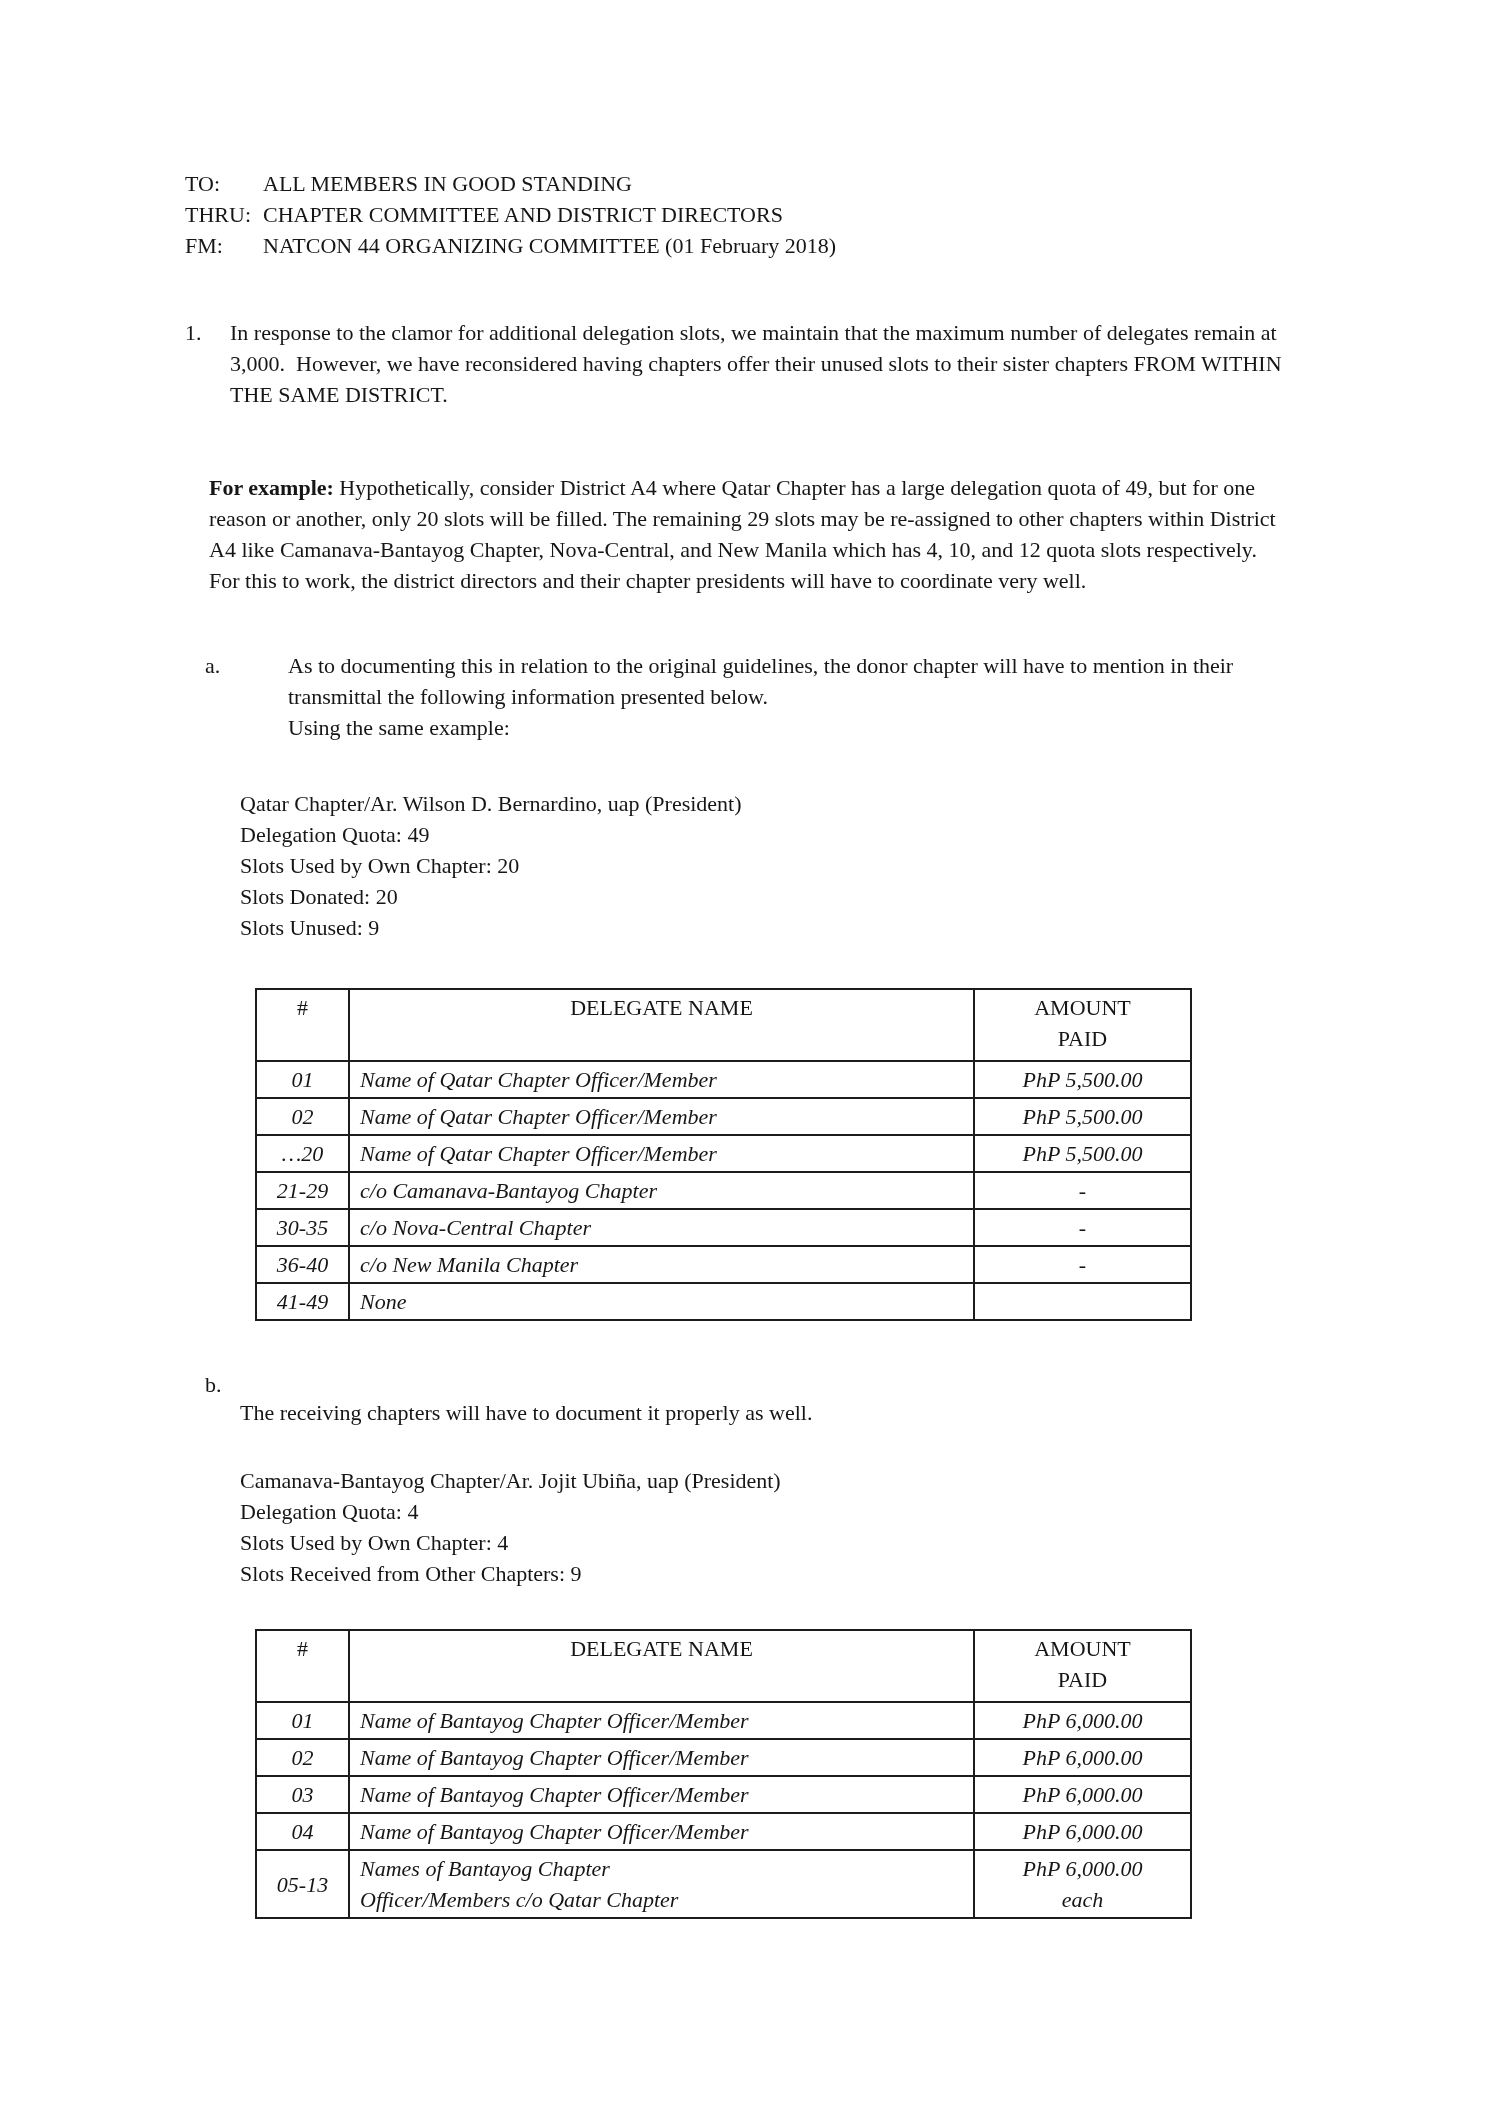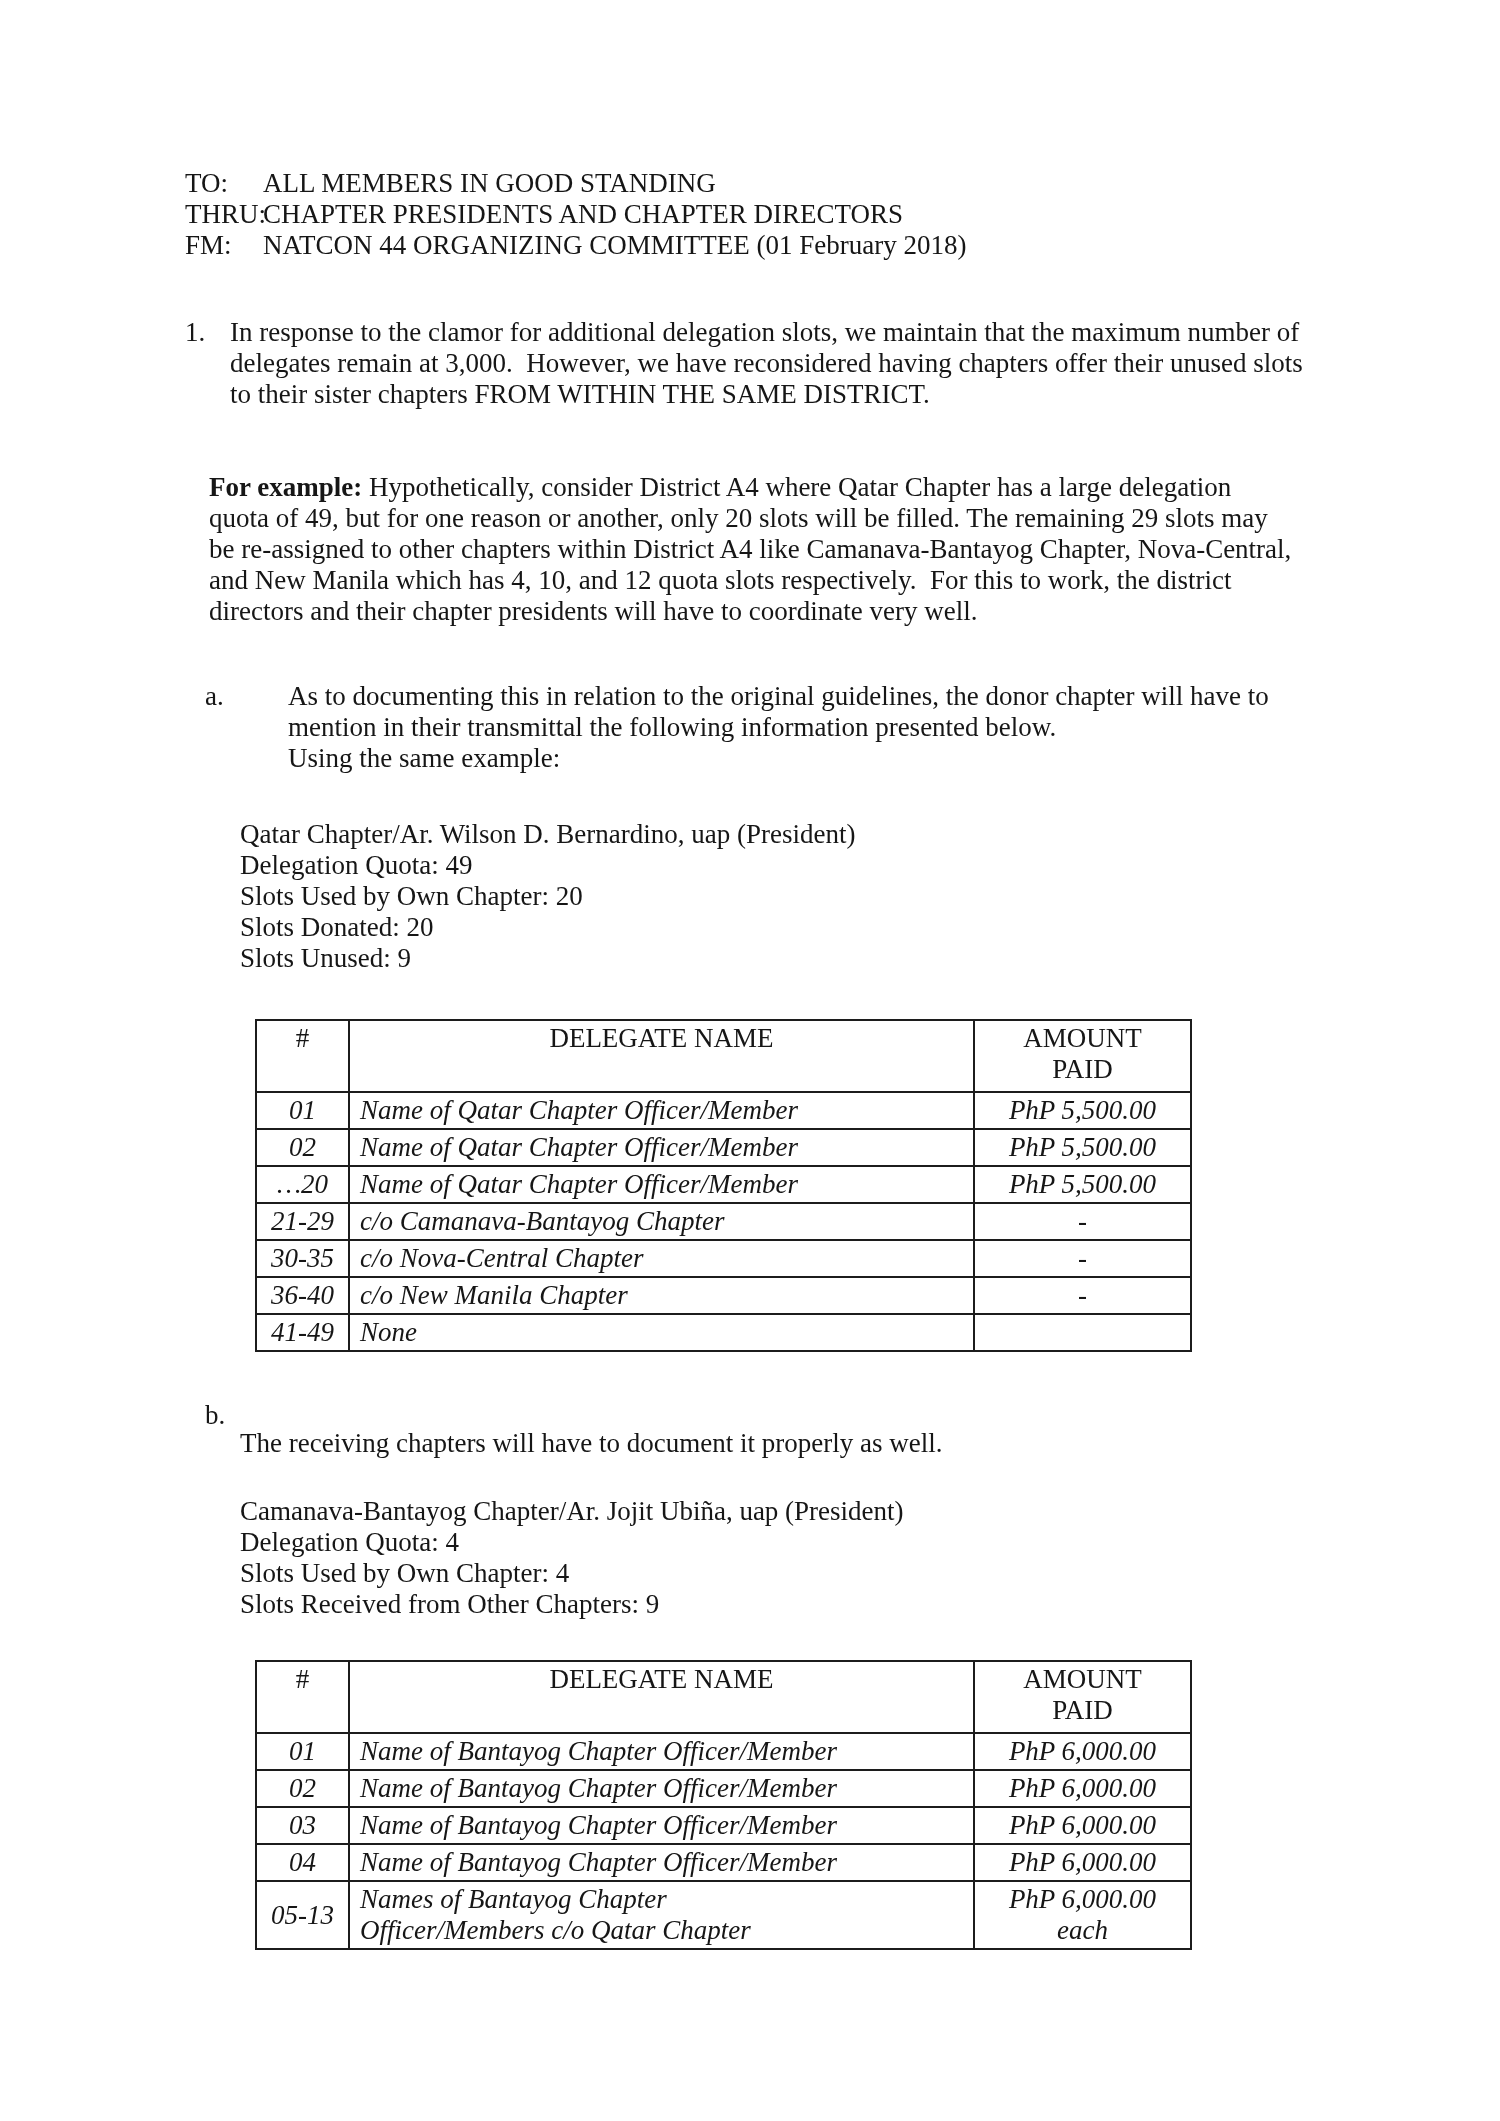--- a/index.html
+++ b/index.html
@@ -4,21 +4,21 @@
 <style>
   html, body { margin: 0; padding: 0; background: #ffffff; }
   .page {
     position: relative;
     width: 1500px;
     height: 2121px;
     background: #ffffff;
     box-sizing: border-box;
     padding: 168px 0 0 185px;
     font-family: "Liberation Serif", "DejaVu Serif", serif;
-    font-size: 27px;
+    font-size: 22px;
     line-height: 31px;
     color: #161616;
     overflow: hidden;
   }
   .recipients { display: grid; grid-template-columns: 78px auto; }
   .recipients .lbl { white-space: nowrap; }
   .flex-item { display: flex; align-items: flex-start; }
   .item-1 { margin-top: 56px; }
   .num-marker { width: 45px; flex: none; }
   .item-1 .body { width: 1085px; white-space: pre-wrap; }
@@ -46,21 +46,21 @@
 </style>
 </head>
 <body>
 
 <div class="page">
 
   <div class="recipients">
     <div class="lbl">TO:</div>
     <div>ALL MEMBERS IN GOOD STANDING</div>
     <div class="lbl">THRU:</div>
-    <div>CHAPTER PRESIDENTS AND CHAPTER DIRECTORS</div>
+    <div>CHAPTER COMMITTEE AND DISTRICT DIRECTORS</div>
     <div class="lbl">FM:</div>
     <div>NATCON 44 ORGANIZING COMMITTEE (01 February 2018)</div>
   </div>
 
   <div class="flex-item item-1">
     <div class="num-marker">1.</div>
     <div class="body">In response to the clamor for additional delegation slots, we maintain that the maximum number of delegates remain at 3,000.  However, we have reconsidered having chapters offer their unused slots to their sister chapters FROM WITHIN THE SAME DISTRICT.</div>
   </div>
 
   <div class="example-para"><span class="lead">For example:</span><span> Hypothetically, consider District A4 where Qatar Chapter has a large delegation quota of 49, but for one reason or another, only 20 slots will be filled. The remaining 29 slots may be re-assigned to other chapters within District A4 like Camanava-Bantayog Chapter, Nova-Central, and New Manila which has 4, 10, and 12 quota slots respectively.  For this to work, the district directors and their chapter presidents will have to coordinate very well.</span></div>

